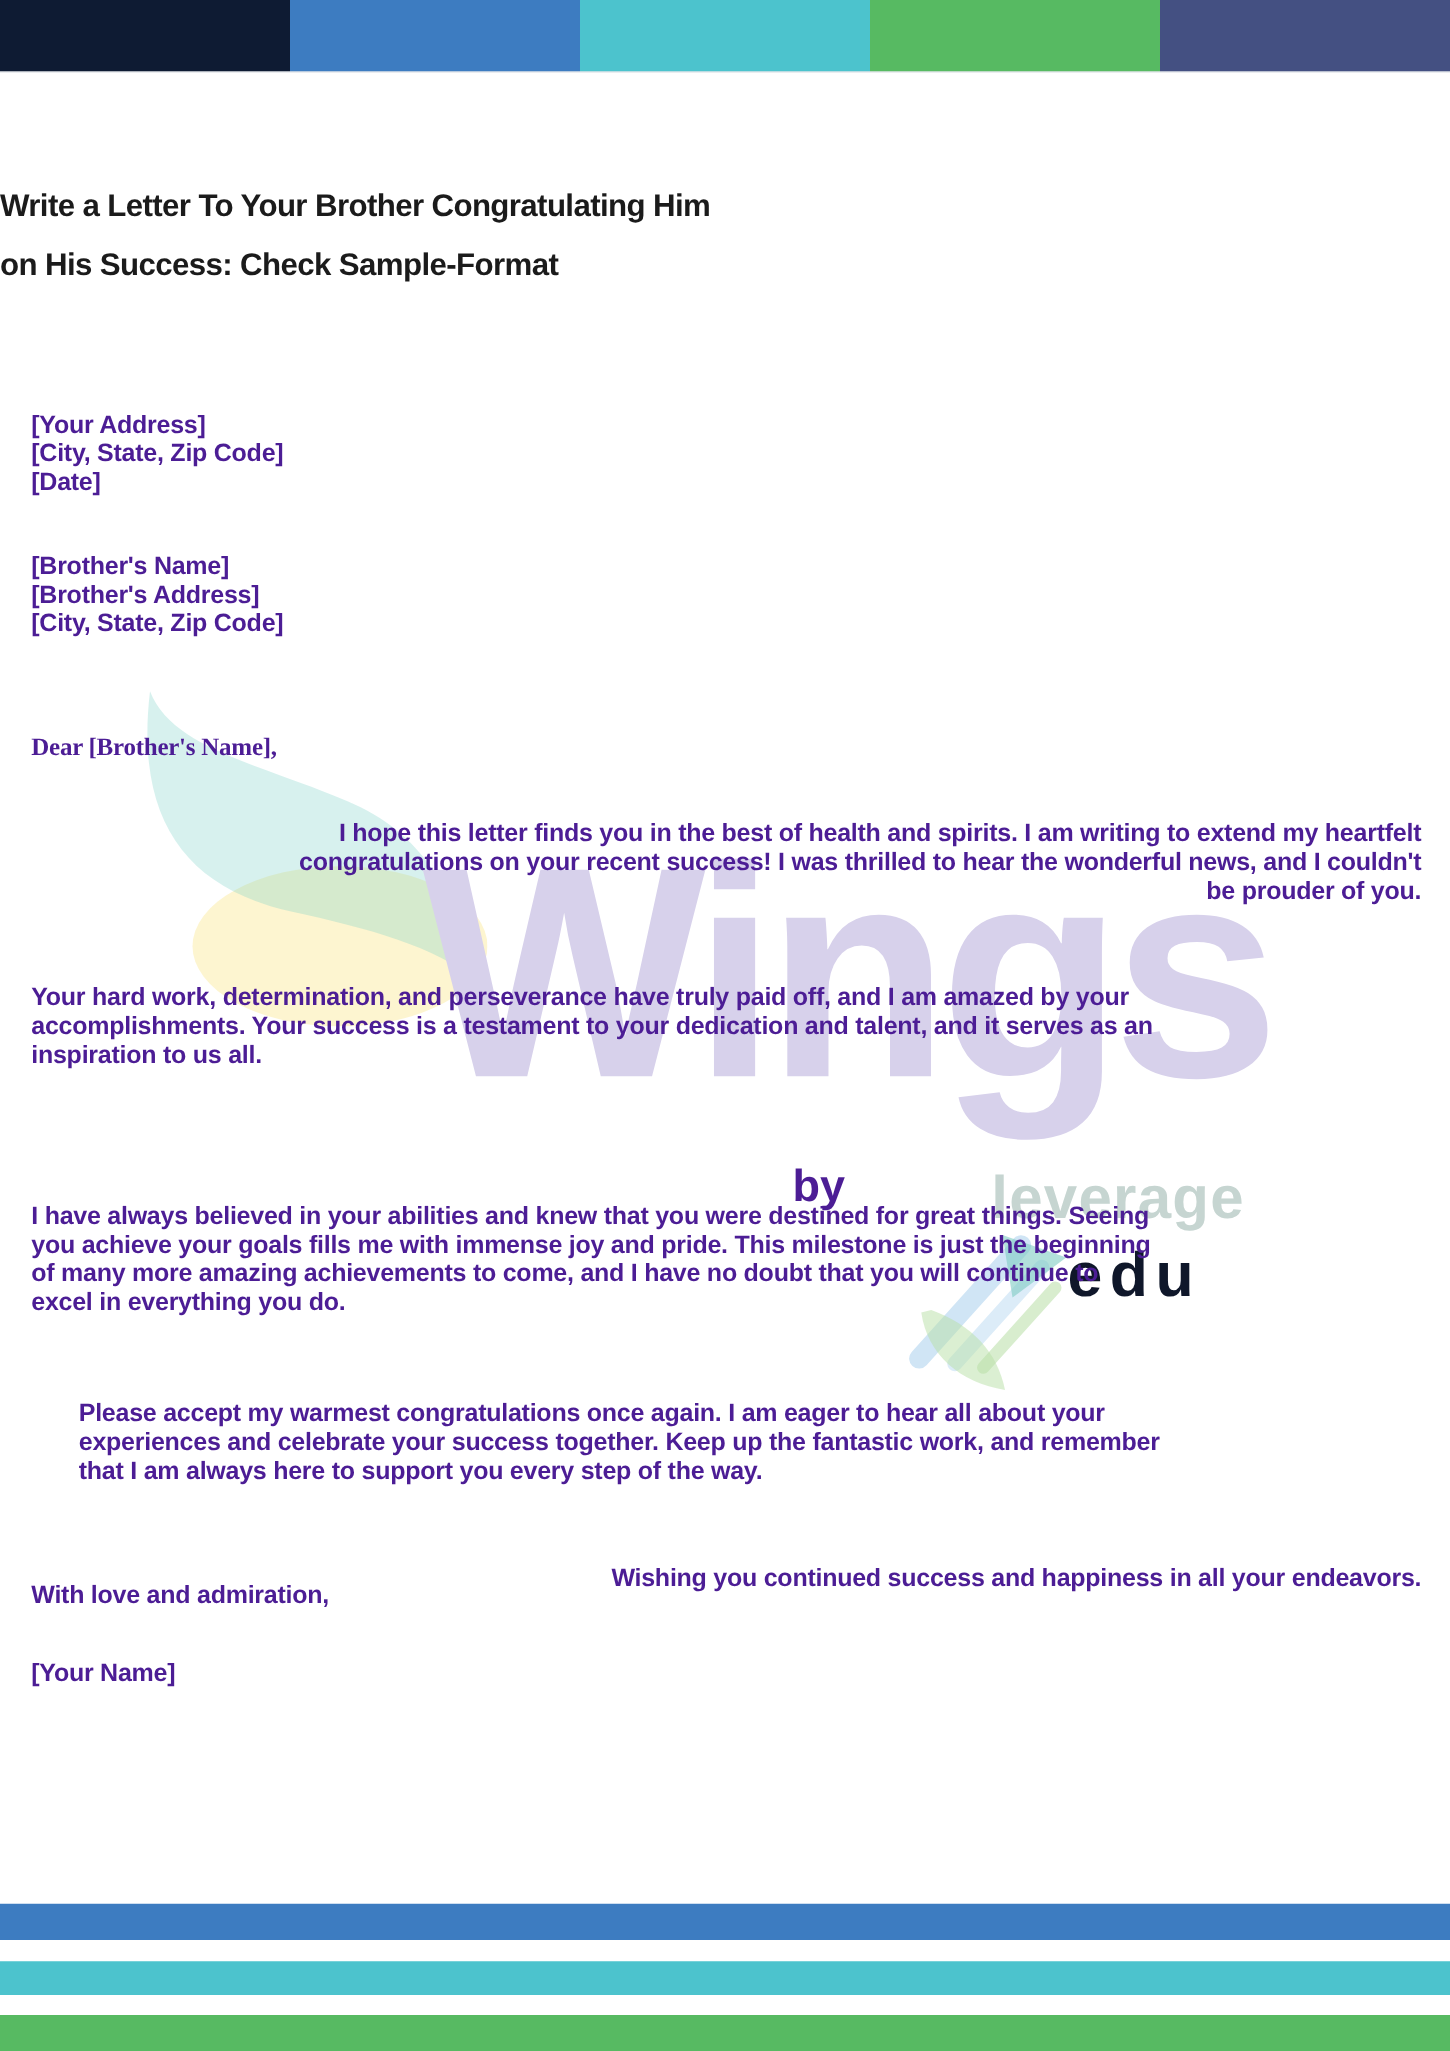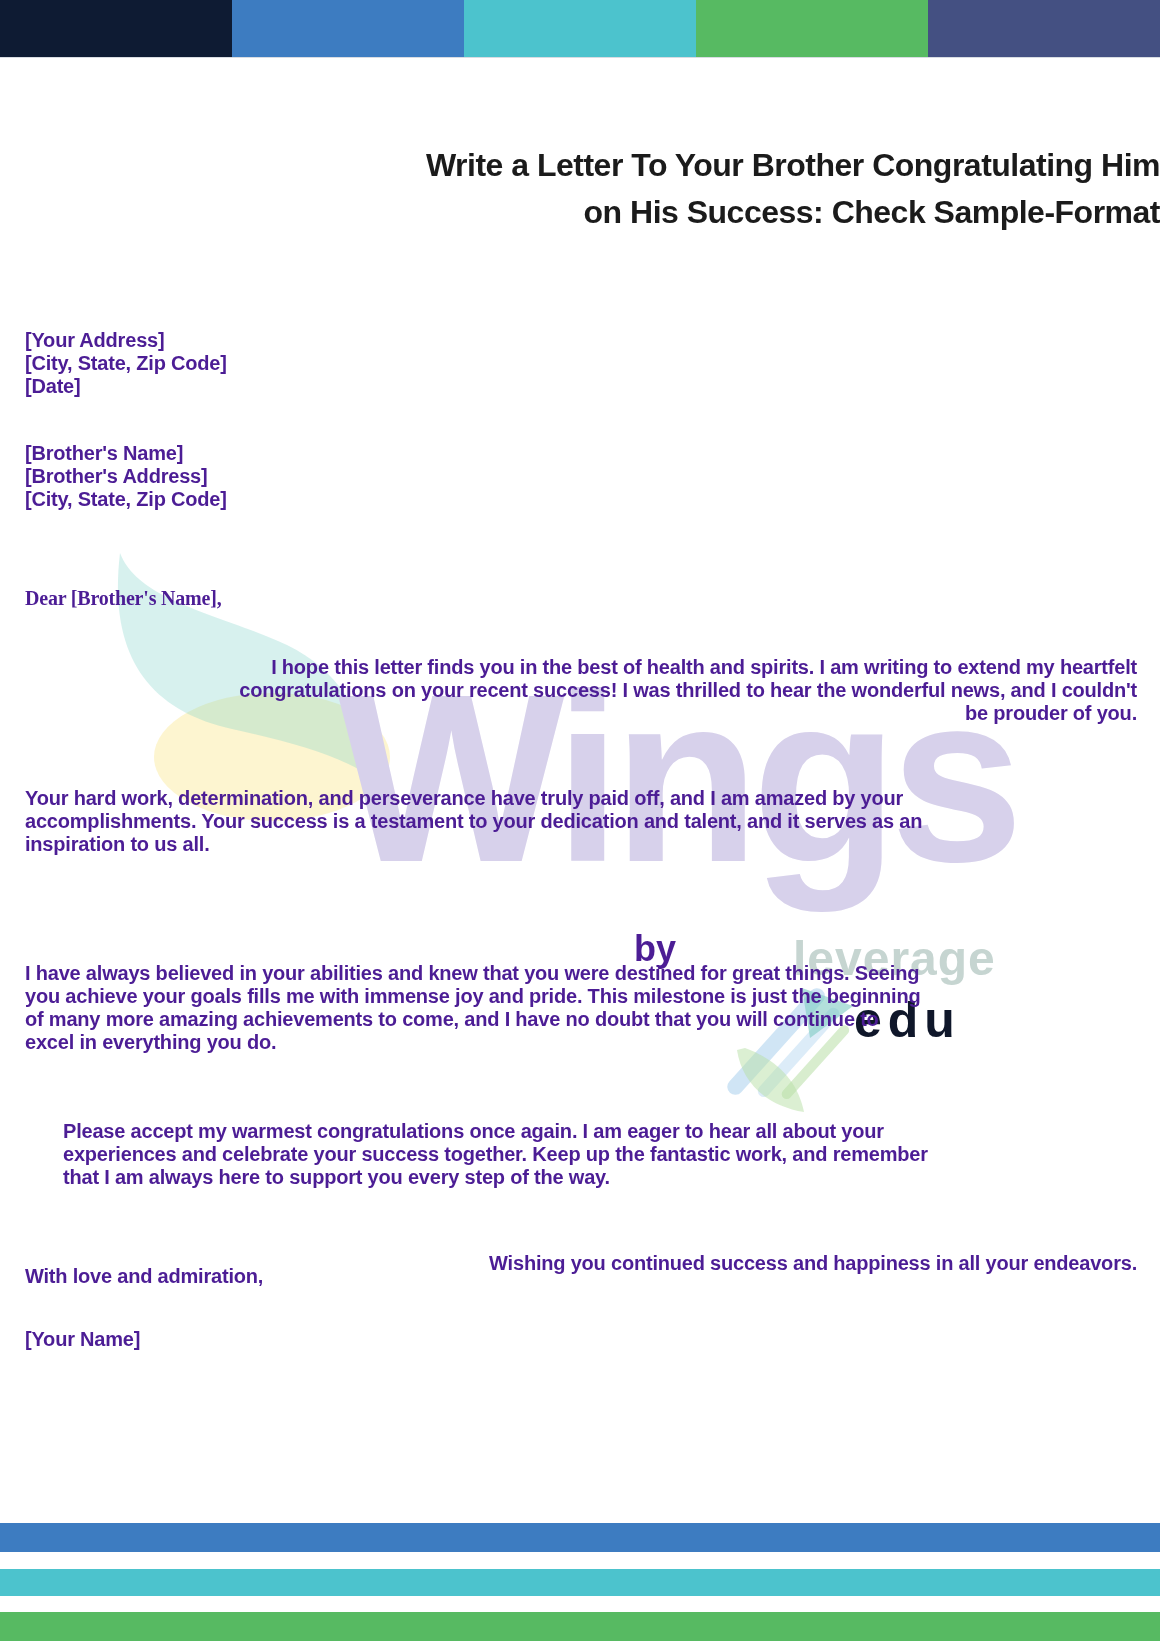--- a/index.html
+++ b/index.html
@@ -12,22 +12,22 @@
   }
   
   #top-bar{
     position:absolute;left:0;top:0;width:1160px;height:57px;
     display:flex;border-bottom:1px solid #d8dce2;
   }
   .bar-seg{flex:1 1 0;height:100%;}
   
   #title{
     position:absolute;left:0;top:142px;width:1160px;
-    text-align:right;
-    font-size:32px;font-weight:700;color:#1b1b1b;
+    text-align:left;
+    font-size:25px;font-weight:700;color:#1b1b1b;
     line-height:47px;letter-spacing:-0.5px;
     z-index:3;
   }
   
   #watermark{position:absolute;left:0;top:0;width:1160px;height:1641px;z-index:1;pointer-events:none;}
   #wm-wings{
     position:absolute;left:338px;top:658px;
     font-size:240px;font-weight:700;line-height:1;
     letter-spacing:-8px;color:#d7d1eb;text-align:center;
   }

